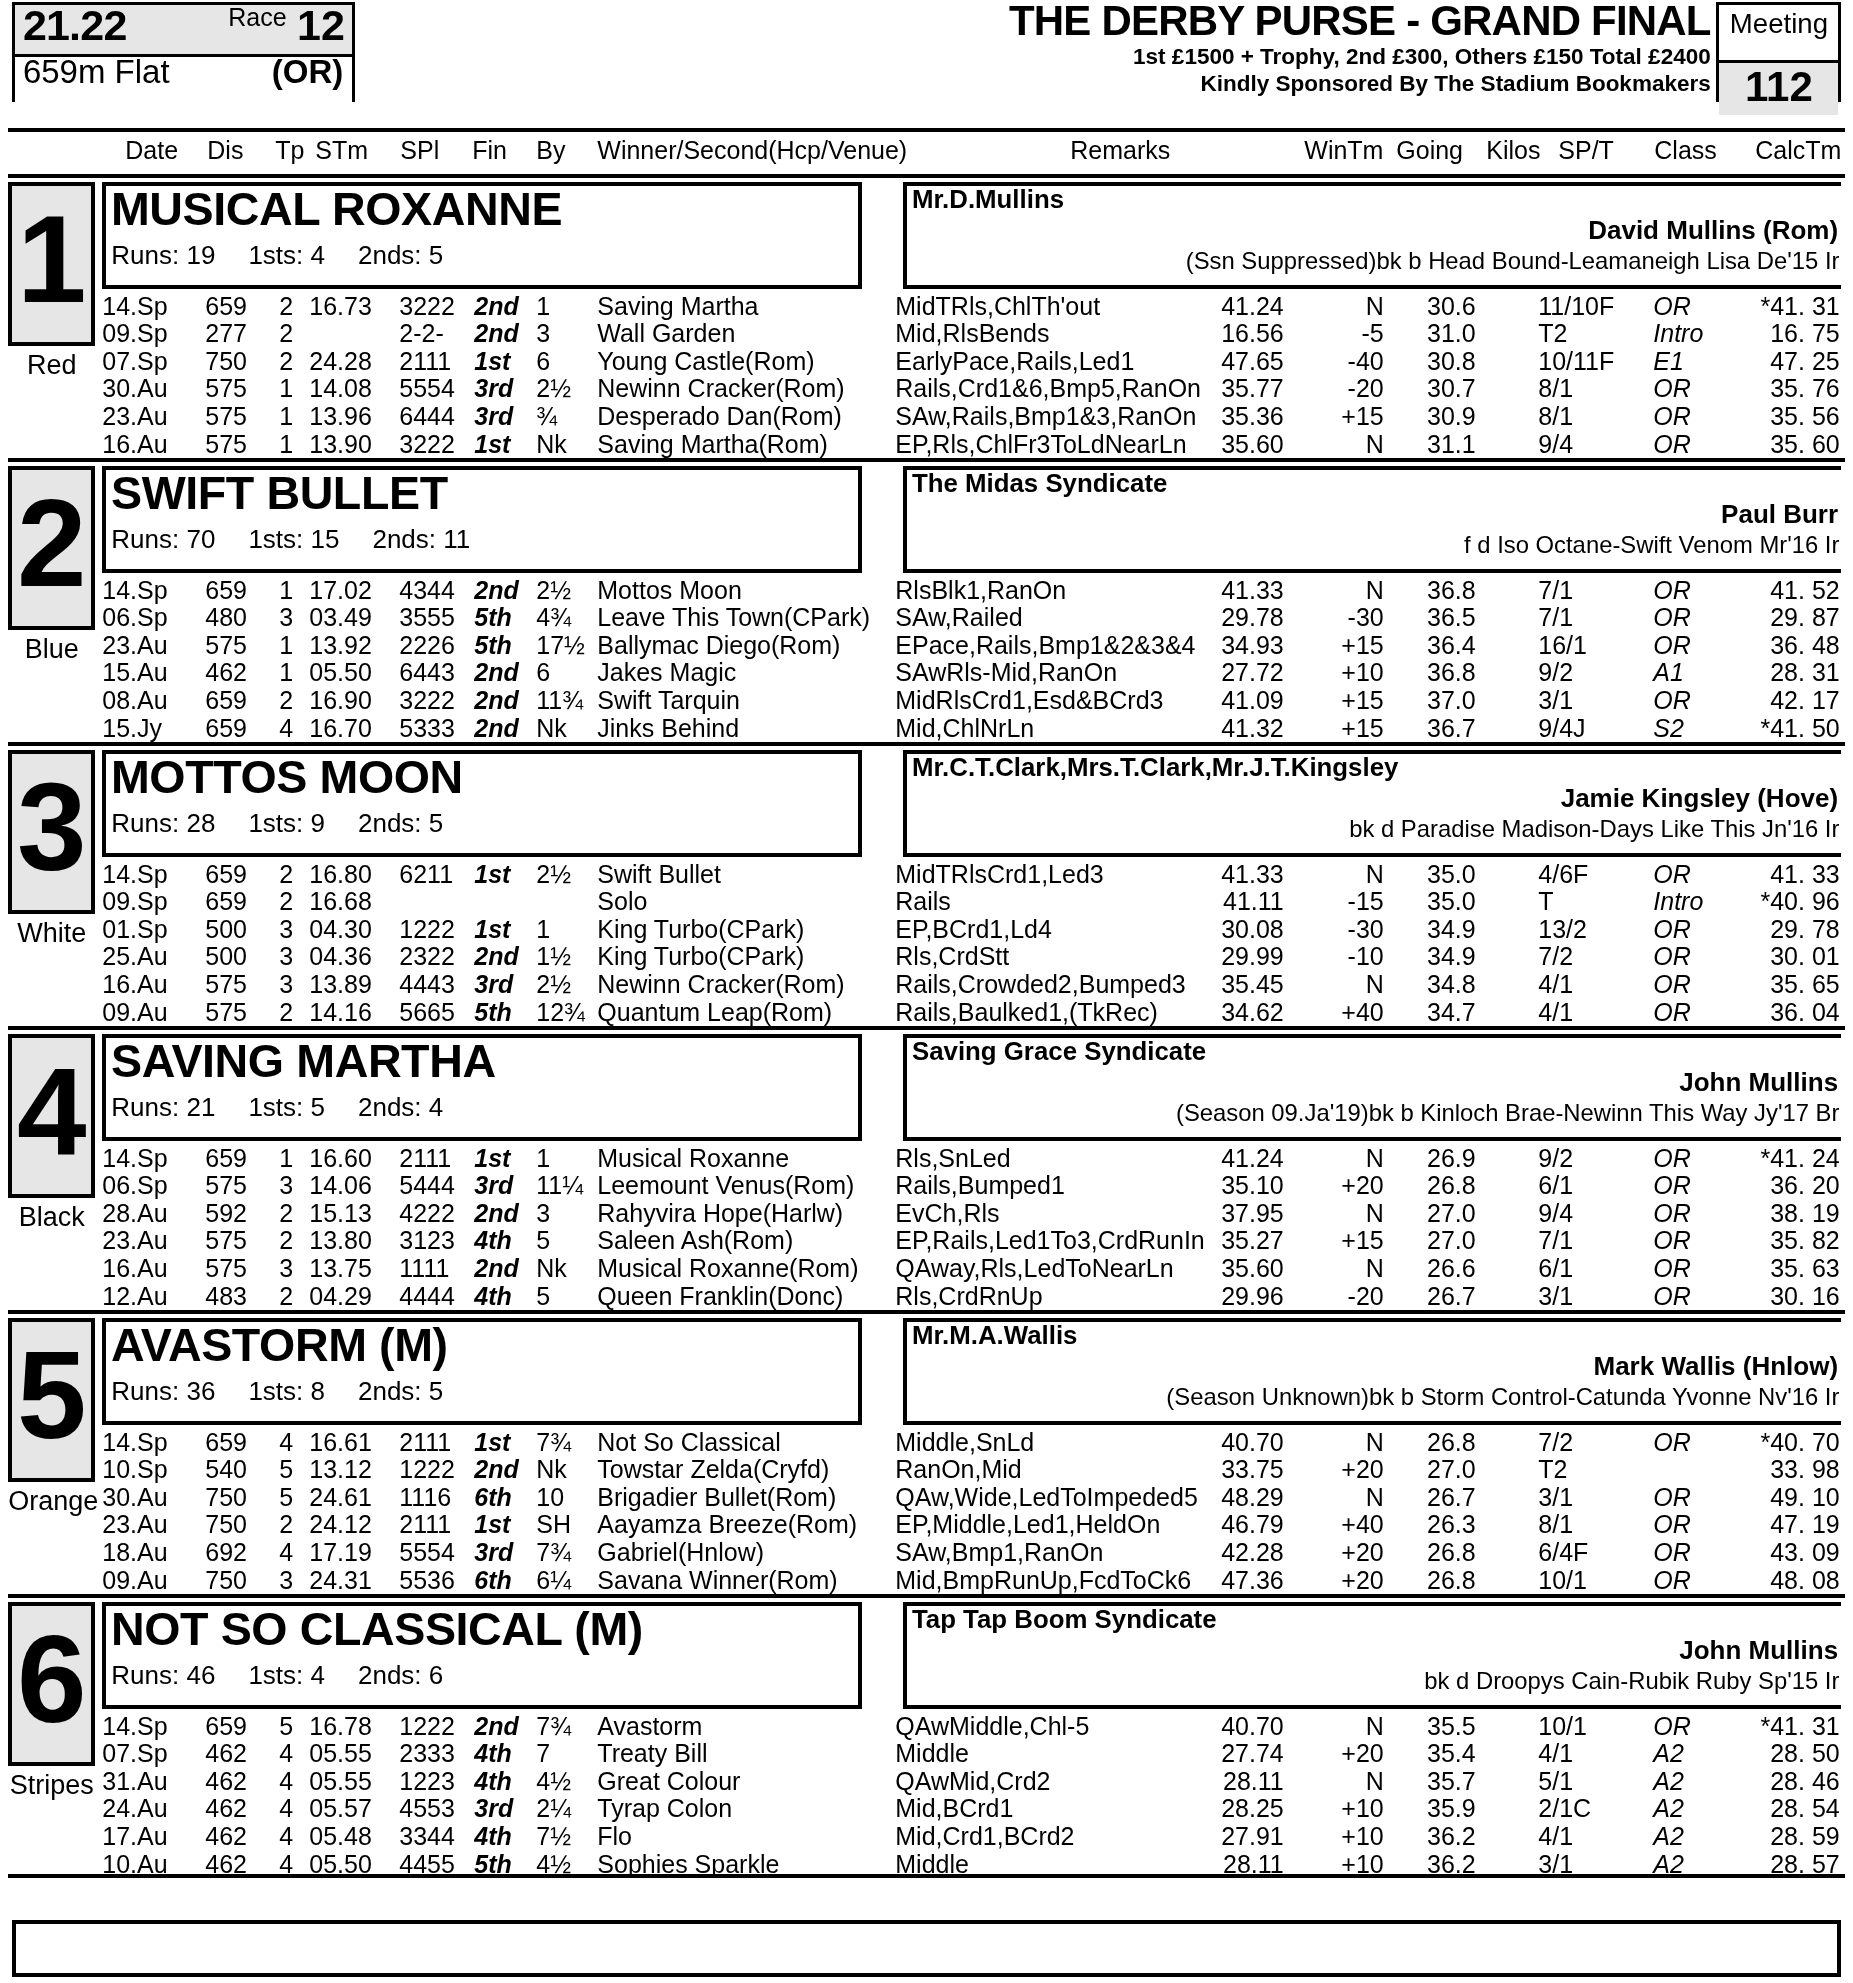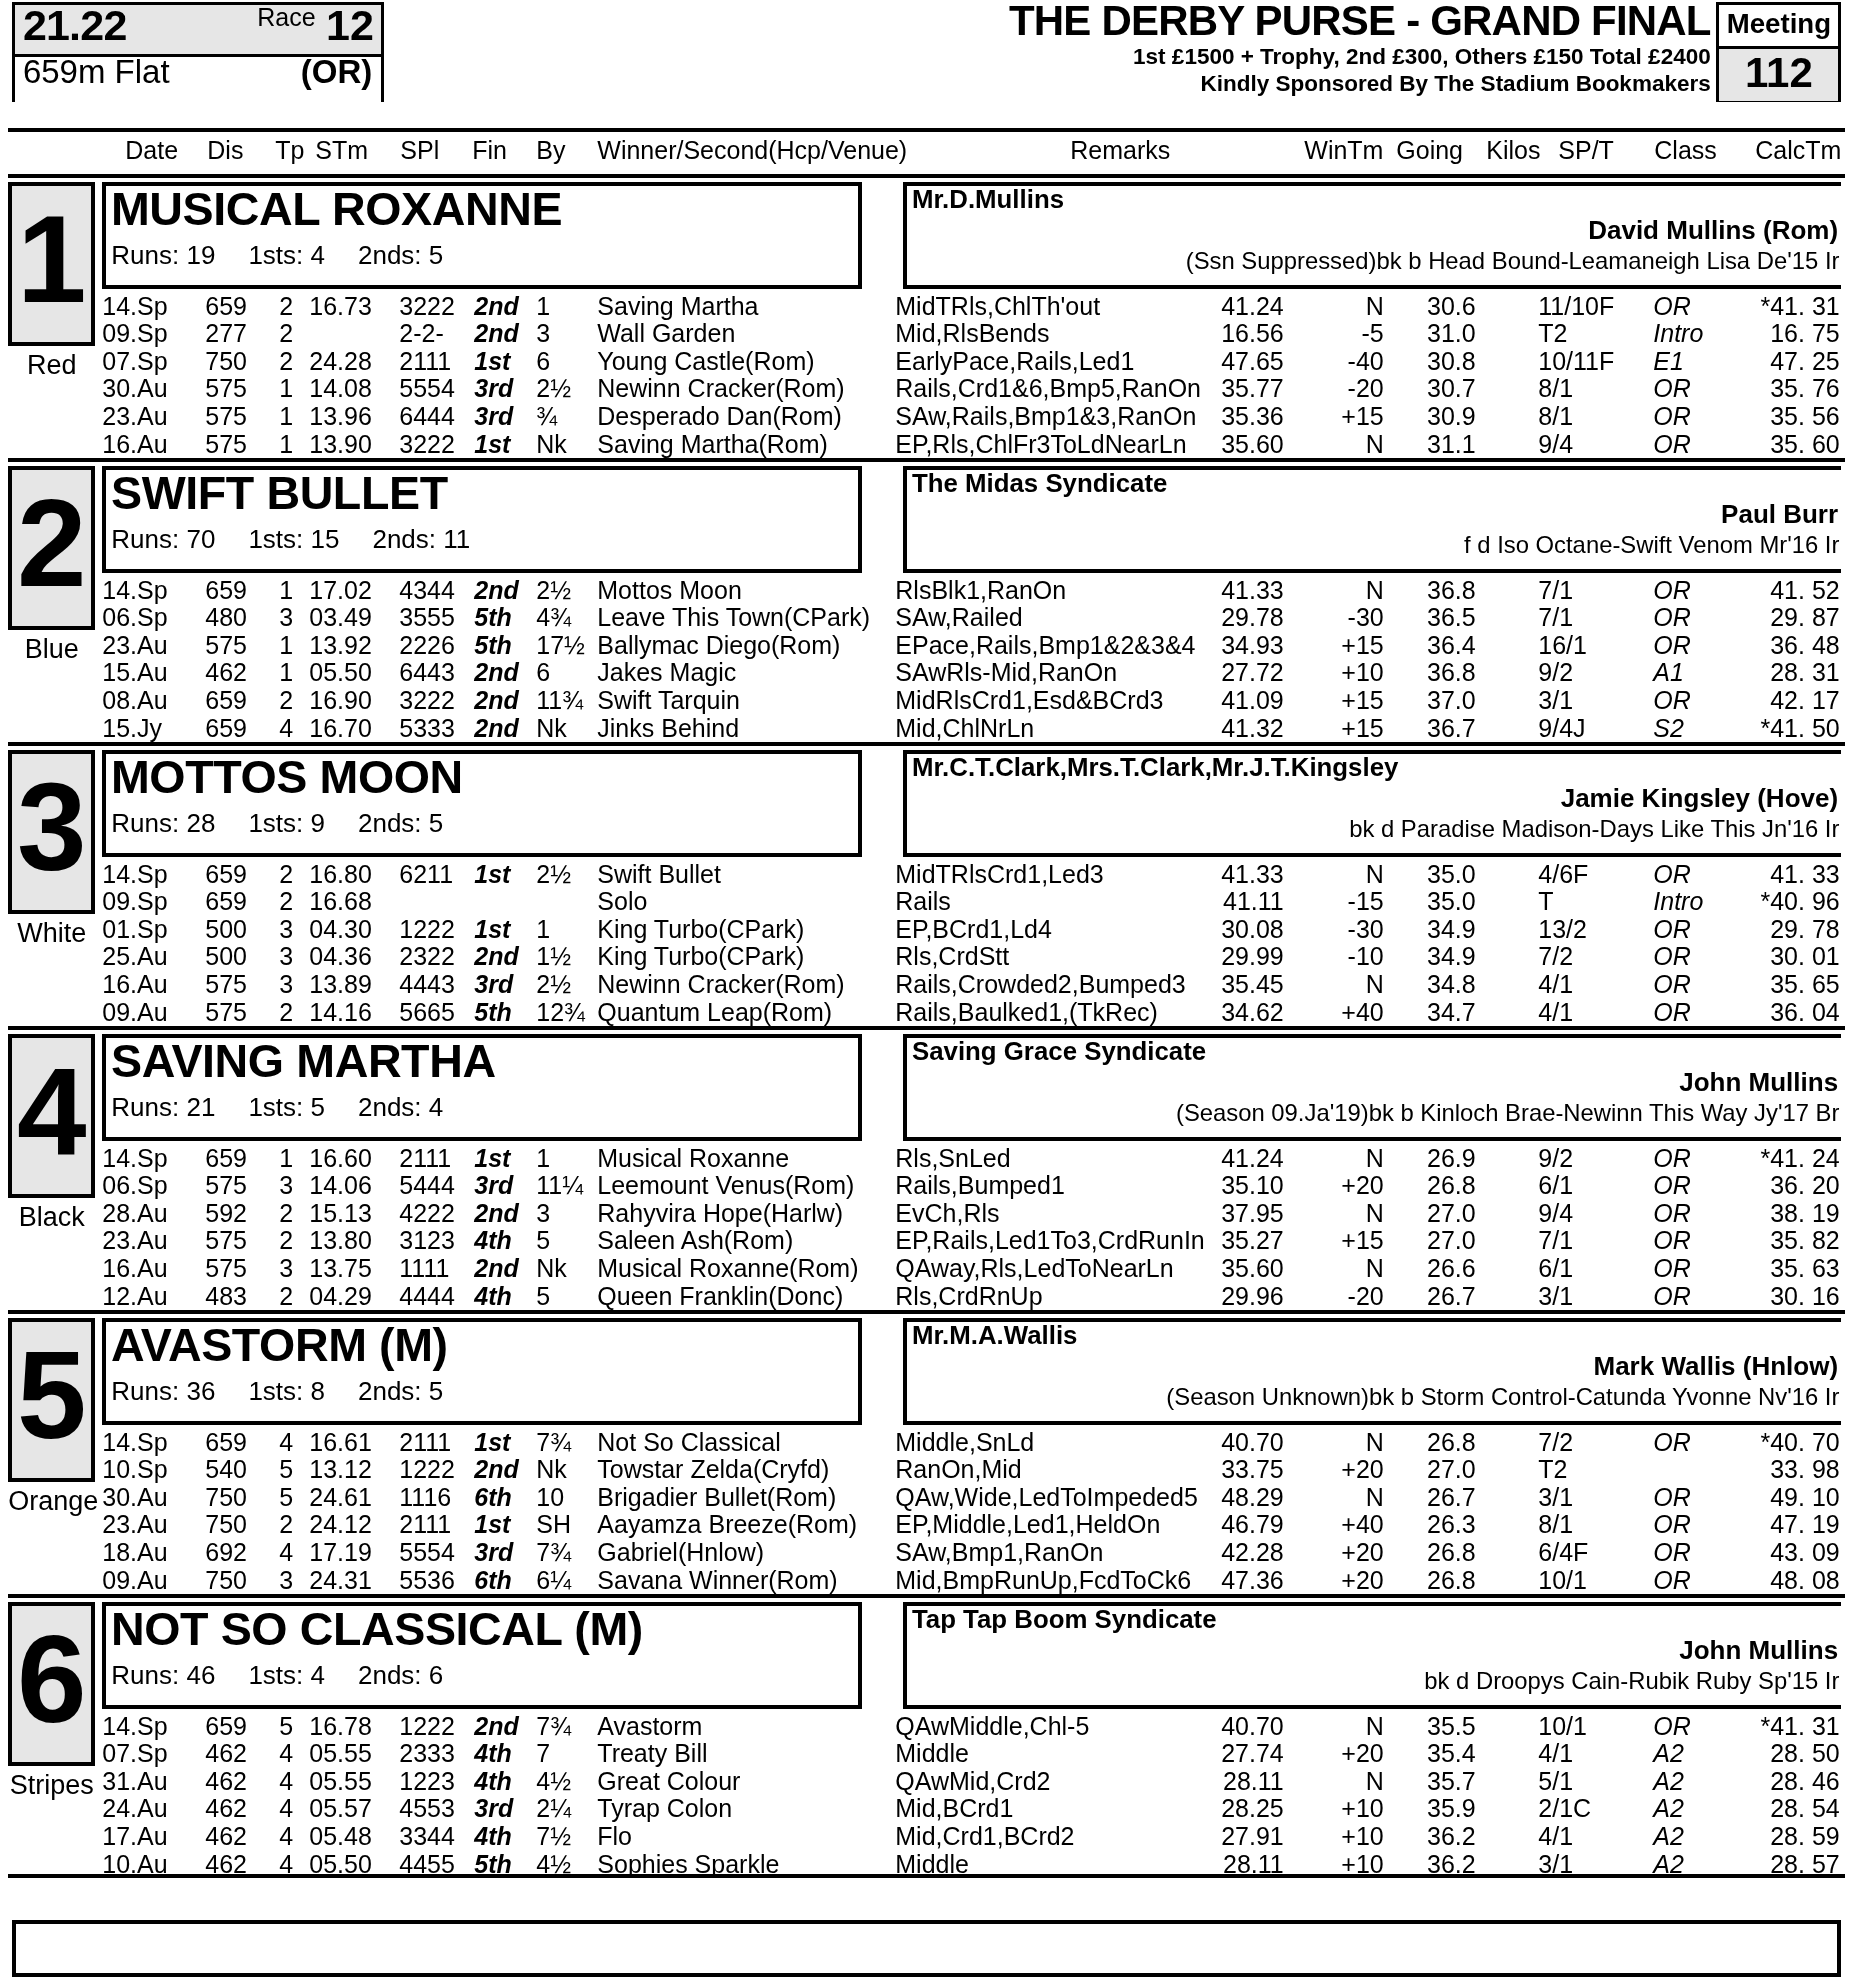--- a/index.html
+++ b/index.html
@@ -15,21 +15,21 @@
   }
   .page { position: relative; width: 1853px; height: 1984px; padding: 0 8.3px; }
 
   
   .header {
     position: relative;
     height: 125px;
   }
   .race-box {
     position: absolute; left: 3.3px; top: 1.7px;
-    width: 372px; height: 100px;
+    width: 343px; height: 100px;
     border: 3.3px solid #000;
   }
   .race-box-top {
     height: 52px;
     background: #e6e6e6;
     border-bottom: 3.3px solid #000;
     position: relative;
   }
   .race-time {
     position: absolute; left: 8.3px; top: -3.3px;
@@ -72,22 +72,22 @@
   .sponsor-line {
     font-size: 22.5px; line-height: 27px; font-weight: bold;
   }
 
   .meeting-box {
     position: absolute; right: 3.3px; top: 1.7px;
     width: 125px; height: 100px;
     border: 3.3px solid #000;
   }
   .meeting-top {
-    height: 44px; border-bottom: 3.3px solid #000;
-    text-align: center; font-size: 27.6px; font-weight: bold;
+    height: 58px; border-bottom: 3.3px solid #000;
+    text-align: center; font-size: 27.6px; font-weight: normal;
     line-height: 38px;
   }
   .meeting-bot {
     height: 52px; background: #e6e6e6;
     text-align: center; font-size: 42px; font-weight: bold;
     line-height: 48px;
   }
 
   
   .col-header {

